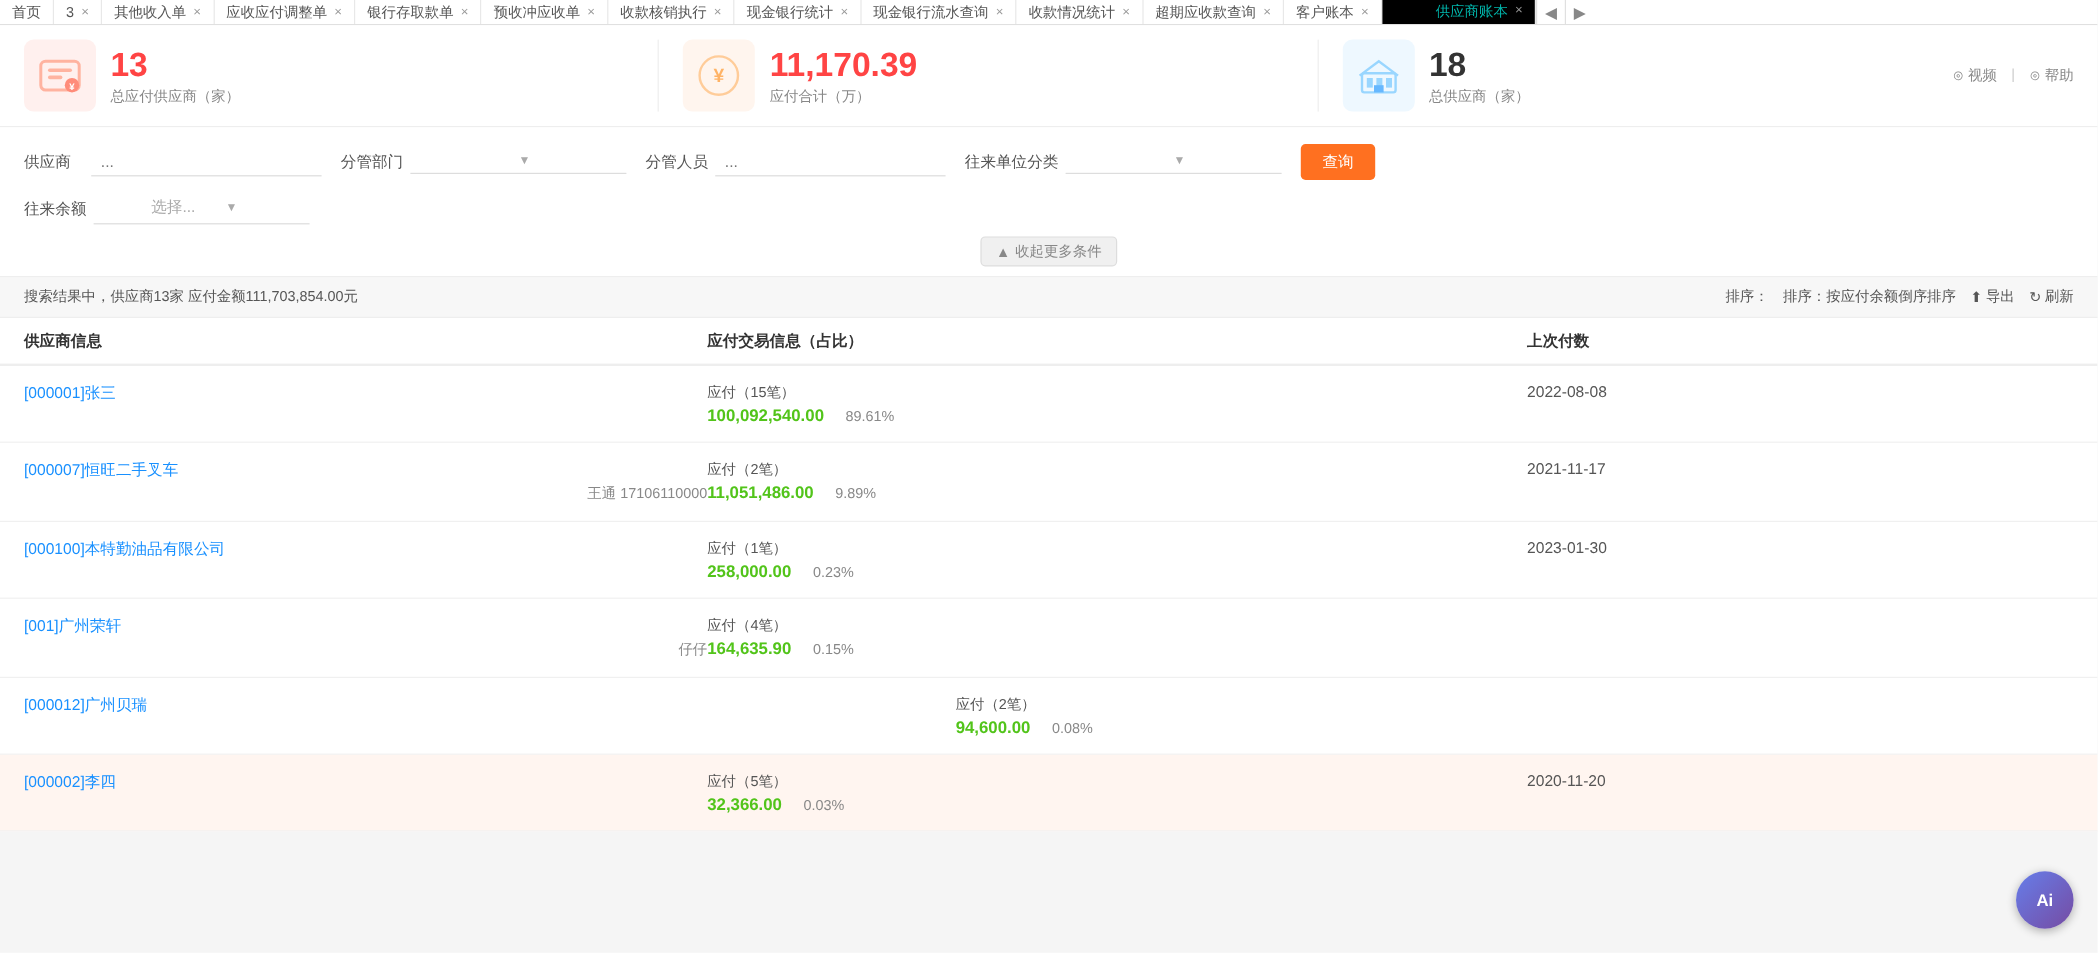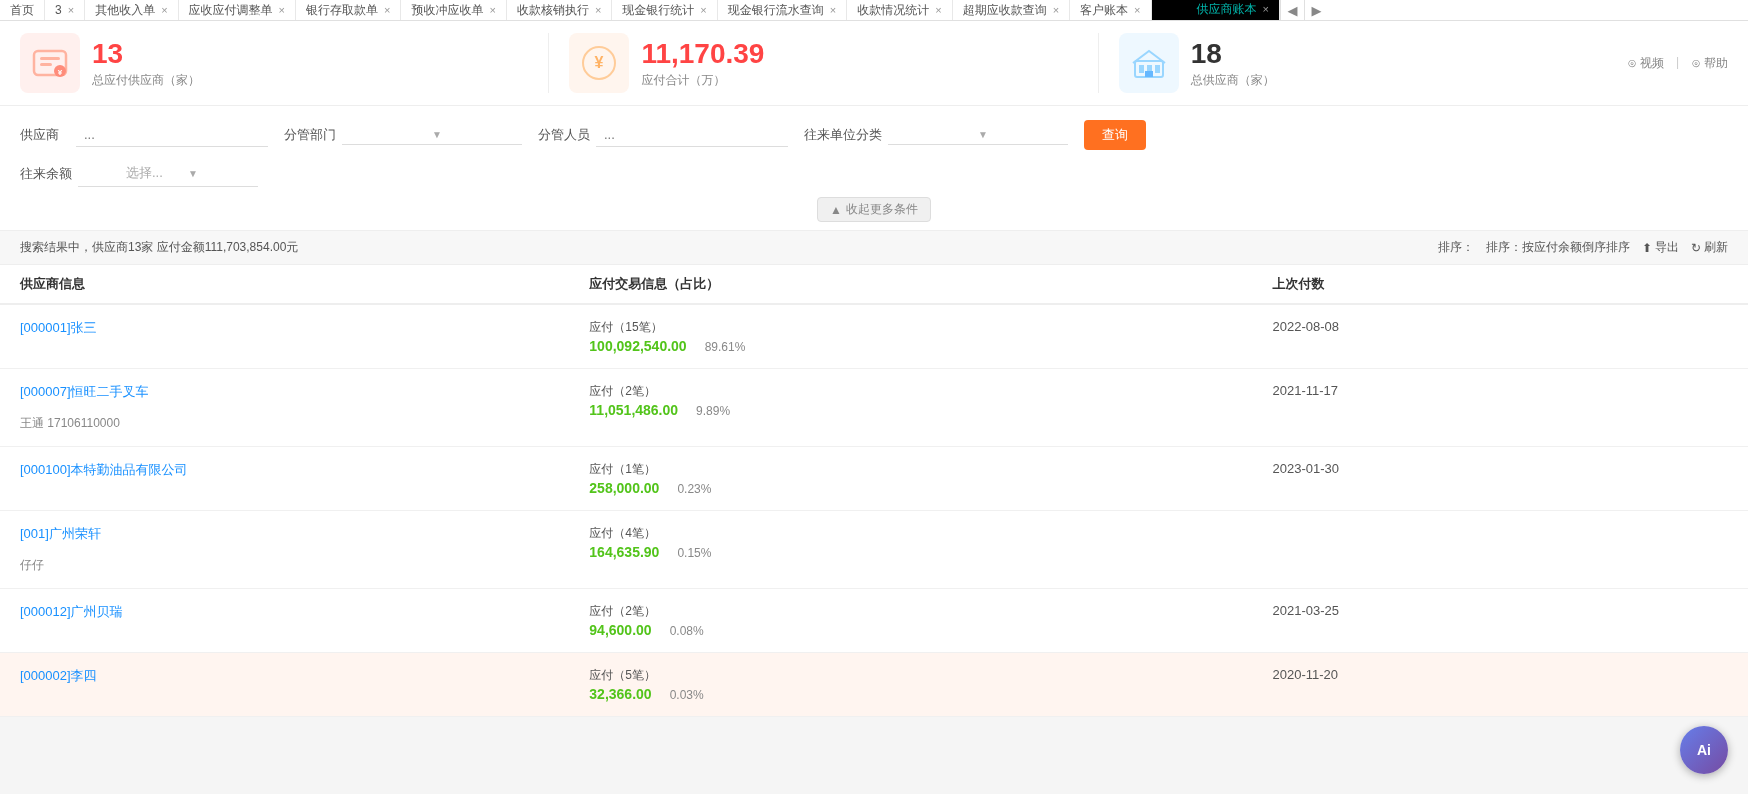--- a/index.html
+++ b/index.html
@@ -49,21 +49,21 @@
     
     .table-container { background: #fff; margin: 0; }
     .table-header { display: flex; padding: 10px 20px; border-bottom: 2px solid #eee; background: #fff; font-weight: bold; font-size: 13px; color: #333; }
     .col-supplier { flex: 2.5; }
     .col-transaction { flex: 3; }
     .col-lastpay { flex: 2; }
 
     .table-row { display: flex; padding: 14px 20px; border-bottom: 1px solid #f0f0f0; align-items: flex-start; }
     .table-row.highlighted { background: #fff5f0; }
     .table-row .supplier-name { color: #1890ff; cursor: pointer; font-size: 13px; text-decoration: none; }
-    .supplier-sub { font-size: 12px; color: #888; margin-top: 14px; }
+    .supplier-sub { font-size: 12px; color: #888; margin-top: 2px; text-align: right; }
     .trans-info { display: flex; flex-direction: column; gap: 2px; }
     .trans-label { font-size: 12px; color: #555; }
     .trans-amount { color: #52c41a; font-size: 14px; font-weight: bold; cursor: pointer; }
     .trans-pct { color: #888; font-size: 12px; margin-left: 10px; }
     .trans-row { display: flex; align-items: baseline; gap: 8px; }
     .lastpay-date { font-size: 13px; color: #555; }
 
     
     ::-webkit-scrollbar { width: 6px; }
     ::-webkit-scrollbar-thumb { background: #ccc; border-radius: 3px; }
@@ -326,23 +326,20 @@
     </div>
     <div class="col-transaction">
       <div class="trans-info">
         <span class="trans-label">应付（2笔）</span>
         <div class="trans-row">
           <a class="trans-amount">94,600.00</a>
           <span class="trans-pct">0.08%</span>
         </div>
       </div>
     </div>
-    <div class="col-lastpay">
-      <span class="lastpay-date">2021-03-25</span>
-    </div>
   </div>
 
   <div class="table-row highlighted">
     <div class="col-supplier">
       <a class="supplier-name">[000002]李四</a>
     </div>
     <div class="col-transaction">
       <div class="trans-info">
         <span class="trans-label">应付（5笔）</span>
         <div class="trans-row">

